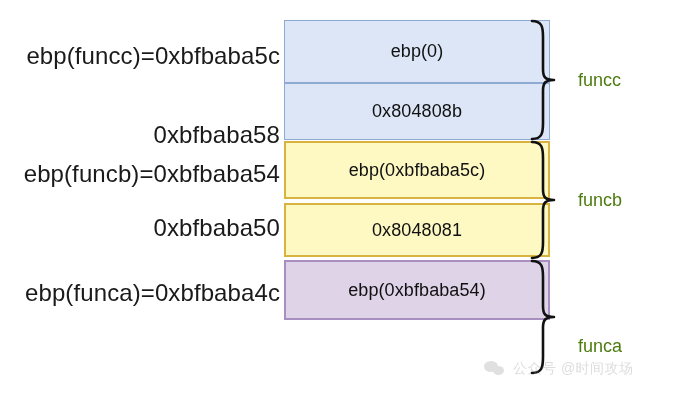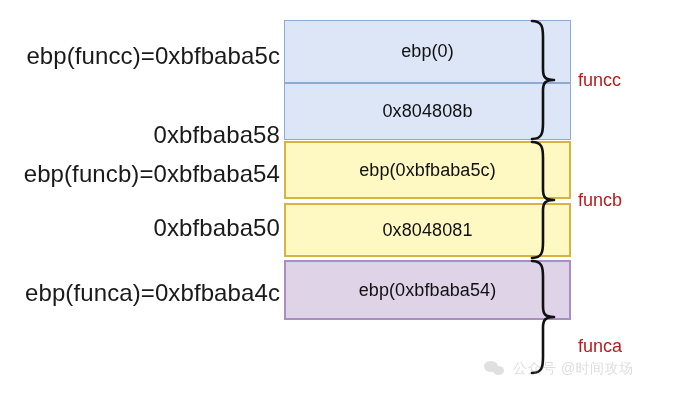--- a/index.html
+++ b/index.html
@@ -28,21 +28,21 @@
     font-size: 24px;
     color: #1a1a1a;
     white-space: nowrap;
     letter-spacing: 0.1px;
   }
 
   
   .cell {
     position: absolute;
     left: 284px;
-    width: 287px;
+    width: 266px;
     box-sizing: border-box;
     display: flex;
     align-items: center;
     justify-content: center;
     font-size: 18px;
     color: #111111;
     letter-spacing: 0.1px;
   }
   .cell-blue {
     background: #dce6f7;
@@ -66,21 +66,21 @@
     left: 530px;
     width: 26px;
     pointer-events: none;
   }
   .brace svg { display: block; }
 
   .brace-label {
     position: absolute;
     left: 578px;
     font-size: 18px;
-    color: #b91c1c;
+    color: #4d7c0f;
     white-space: nowrap;
   }
 
   
   .watermark {
     position: absolute;
     left: 484px;
     top: 360px;
     display: flex;
     align-items: center;

